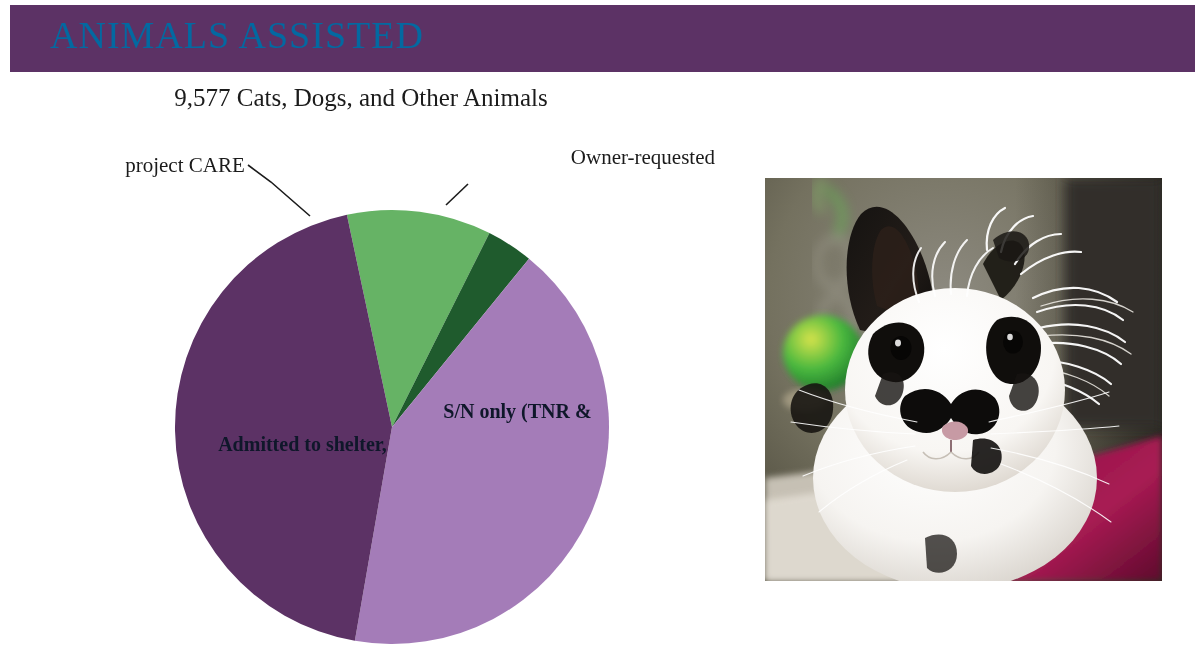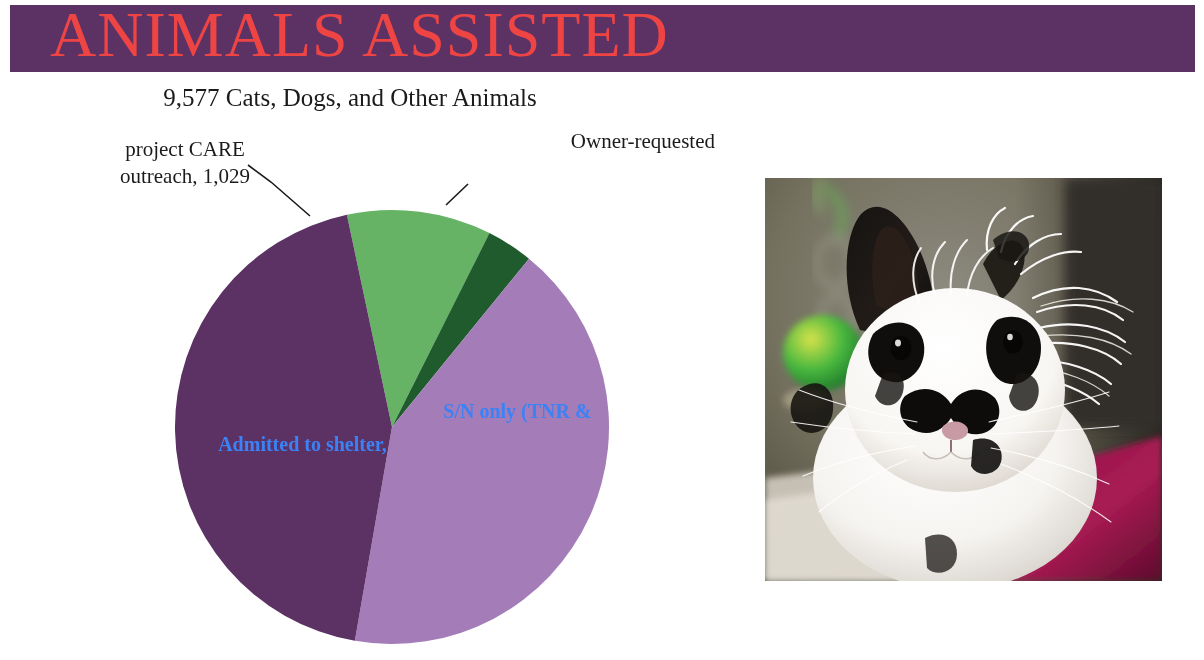--- a/index.html
+++ b/index.html
@@ -13,47 +13,47 @@
   #slide { position:absolute; inset:0; }
 
   
   .title-band{
     position:absolute; left:10px; top:5px; width:1185px; height:67px;
     background:#5C3265;
   }
   .title-text{
     position:absolute; left:50px; top:6px;
     font-family:"Liberation Serif", serif;
-    font-size:64px; line-height:58px; letter-spacing:1px;
-    color:#ef4444; white-space:nowrap;
+    font-size:38px; line-height:58px; letter-spacing:1px;
+    color:#0369a1; white-space:nowrap;
   }
 
   
   .subtitle{
     position:absolute; left:0; top:82px; width:700px;
     text-align:center;
-    font-size:25px; line-height:32px; color:#1B1B1B;
+    font-size:25px; line-height:32px; color:#1B1B1B;padding-left:11px;
   }
 
   
   .chart-area{ position:absolute; left:0; top:0; width:740px; height:660px; }
   .pie-svg{ position:absolute; left:0; top:0; }
 
   
   .callout{
     position:absolute;
-    font-size:21px; line-height:27px; color:#1B1B1B;
+    font-size:21px; line-height:27px; color:#1B1B1B;margin-top:16px;
   }
   .callout.left{ left:60px; top:136px; width:250px; text-align:center; }
   .callout.right{ left:470px; top:128px; width:245px; text-align:right; }
 
   .inner-label{
     position:absolute;
     font-size:20px; line-height:27px; font-weight:bold;
-    color:#3b82f6; text-align:center;
+    color:#0f172a; text-align:center;
   }
   .inner-label.shelter{ left:180px; top:431px; width:245px; }
   .inner-label.sn{ left:410px; top:398px; width:215px; }
 
   sup{ font-size:0.62em; vertical-align:super; line-height:0; }
 
   
   .photo{
     position:absolute; left:765px; top:178px; width:397px; height:403px;
     overflow:hidden; background:#5d5a4e;
@@ -78,21 +78,20 @@
           <path d="M 392 427 L 529.03 258.74 A 217 217 0 0 1 354.85 640.80 Z" fill="#A47CB8"></path>
           <path d="M 392 427 L 354.85 640.80 A 217 217 0 0 1 346.88 214.74 Z" fill="#5C3265"></path>
         </g>
 
       <polyline points="248,165 271,182 310,216" fill="none" stroke="#1B1B1B" stroke-width="1.6"></polyline>
       <polyline points="468,184 446,205" fill="none" stroke="#1B1B1B" stroke-width="1.6"></polyline>
     </svg>
 
     <div class="callout left">
       <div>project CARE</div>
-      <div>outreach, 1,029</div>
     </div>
 
     <div class="callout right">
       <div>Owner-requested</div>
     </div>
 
     <div class="inner-label shelter">
       <div>Admitted to shelter,</div>
     </div>
 

